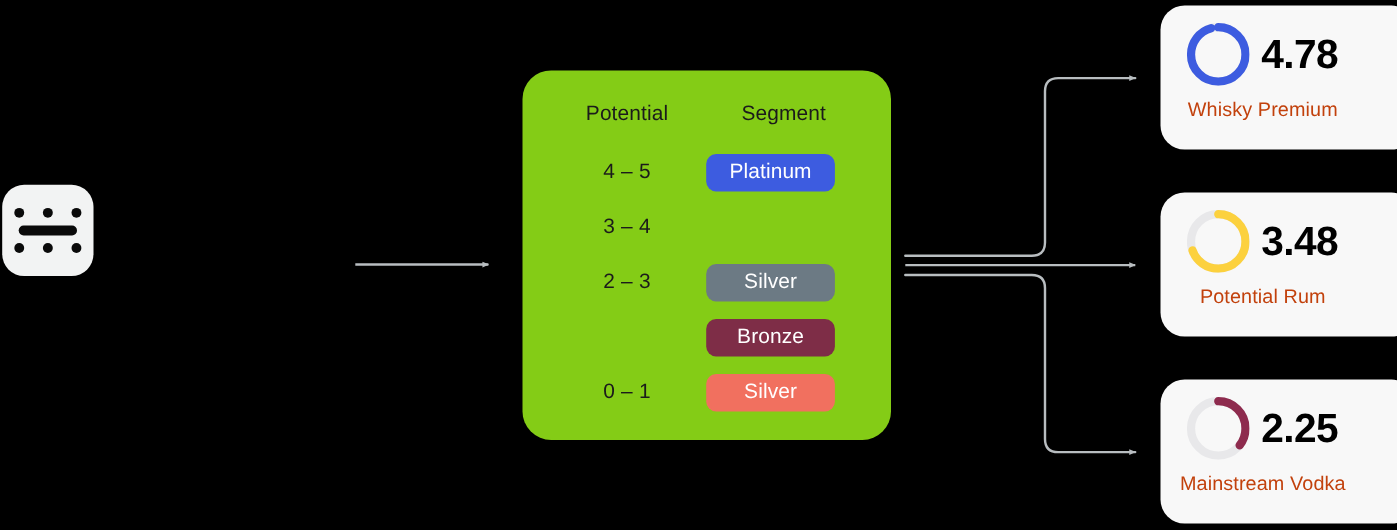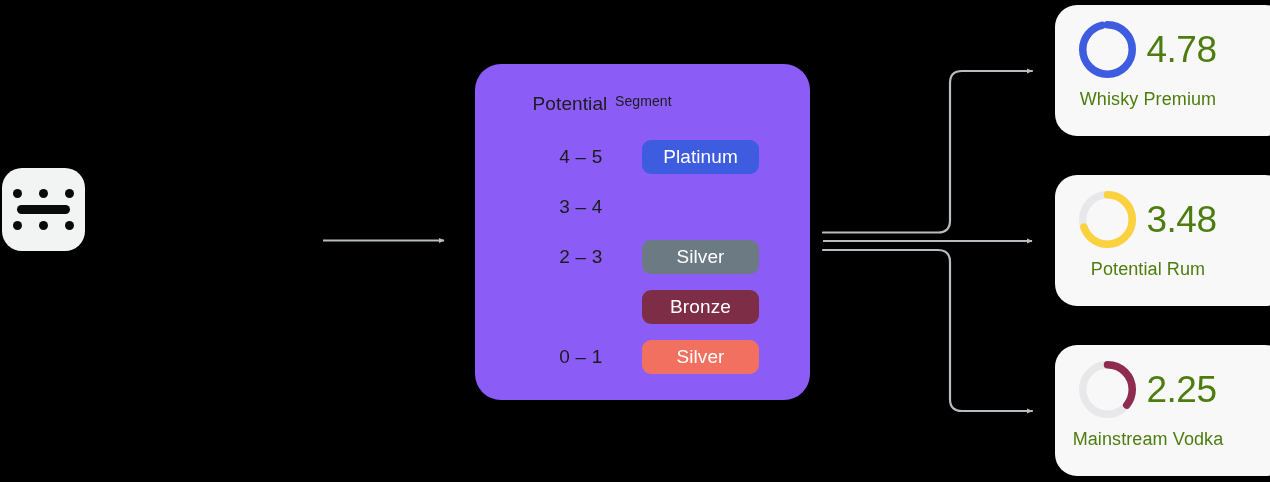--- a/index.html
+++ b/index.html
@@ -60,21 +60,21 @@
     background: #0A0A0A;
   }
 
   
   .legend-card {
     position: absolute;
     left: 475px;
     top: 64px;
     width: 335px;
     height: 336px;
-    background: #8b5cf6;
+    background: #84cc16;
     border-radius: 26px;
   }
   .legend-head {
     position: absolute;
     top: 29px;
     left: 0;
     width: 335px;
     height: 24px;
   }
   .legend-head .h-potential {
@@ -83,21 +83,22 @@
     width: 190px;
     text-align: center;
     font-size: 19px;
     color: #1B1B1B;
     letter-spacing: .1px;
   }
   .legend-head .h-segment {
     position: absolute;
     left: 140px;
     width: 195px;
-    font-size: 14px;
+    text-align: center;
+    font-size: 19px;
     color: #1B1B1B;
     letter-spacing: .1px;
   }
   .legend-rows {
     position: absolute;
     top: 68px;
     left: 0;
     width: 335px;
   }
   .legend-row {
@@ -107,21 +108,20 @@
   .legend-row .range {
     position: absolute;
     left: 0;
     top: 50%;
     transform: translateY(-50%);
     width: 190px;
     text-align: center;
     font-size: 19px;
     color: #1B1B1B;
     letter-spacing: .2px;
-    padding-left: 11px;
   }
   .legend-row .chip {
     position: absolute;
     left: 167px;
     top: 50%;
     transform: translateY(-50%);
     width: 117px;
     height: 34px;
     border-radius: 9px;
     display: flex;
@@ -167,34 +167,34 @@
   }
   .gauge {
     position: relative;
     width: 57px;
     height: 57px;
     flex: 0 0 auto;
   }
   .gauge svg { display: block; }
   .kpi-value {
     font-size: 37px;
-    font-weight: normal;
-    color: #4d7c0f;
+    font-weight: bold;
+    color: #000000;
     letter-spacing: -0.5px;
     line-height: 1;
     white-space: nowrap;
   }
   .kpi-label {
     position: absolute;
     top: 84px;
     left: 0;
     width: 186px;
     text-align: center;
     font-size: 18px;
-    color: #4d7c0f;
+    color: #c2410c;
     white-space: nowrap;
     letter-spacing: .1px;
   }
 </style>
 </head>
 <body>
 
 <div class="stage">
 
   <div class="source-icon">

